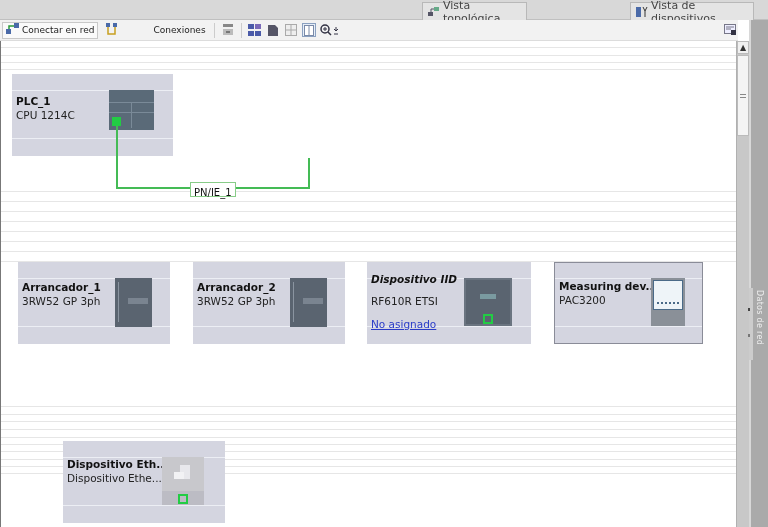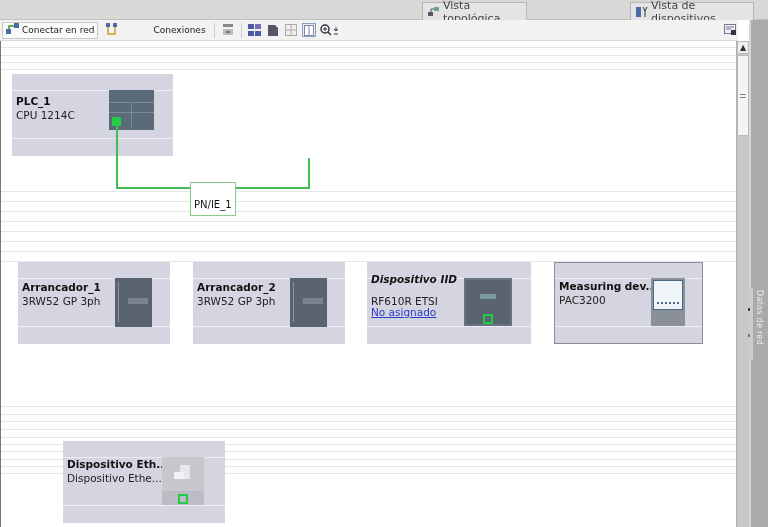--- a/index.html
+++ b/index.html
@@ -25,21 +25,21 @@
 
   .dev { position: absolute; background: #d4d5e0; }
   .dev .band { position: absolute; left: 0; right: 0; height: 1px; background: #eceef4; }
   .dev .name { position: absolute; left: 4px; font-size: 10.5px; font-weight: bold; color: #111; white-space: nowrap; }
   .dev .type { position: absolute; left: 4px; font-size: 10.5px; color: #222; white-space: nowrap; }
   .dev .link { position: absolute; left: 4px; font-size: 10.5px; color: #2a3cc8; text-decoration: underline; }
   .dev.selected { border: 1px solid #8a8c98; }
 
   .port { position: absolute; width: 9px; height: 9px; background: #22cc44; }
   .wire { position: absolute; background: #44bb55; }
-  .subnet-label { position: absolute; font-size: 10px; color: #111; background: #fff; border: 1px solid #88cc88; padding: 16px 3px; height: 29px; line-height: 12px; }
+  .subnet-label { position: absolute; font-size: 10px; color: #111; background: #fff; border: 1px solid #88cc88; padding: 4px 3px; height: 15px; line-height: 12px; }
 
   .vscroll { position: absolute; left: 736px; top: 41px; width: 13px; height: 486px; background: #c8c8c8; border-left: 1px solid #b0b0b0; }
   .vscroll .up { position: absolute; left: 0; top: 0; width: 12px; height: 13px; background: #f0f0f0; border: 1px solid #bbb; display: flex; align-items: center; justify-content: center; font-size: 8px; color: #333; }
   .vscroll .thumb { position: absolute; left: 0; top: 14px; width: 12px; height: 81px; background: #f4f4f4; border: 1px solid #bbb; display: flex; align-items: center; justify-content: center; }
   .vscroll .grip { width: 6px; height: 4px; border-top: 1px solid #888; border-bottom: 1px solid #888; }
 
   .sidepanel { position: absolute; left: 749px; top: 20px; width: 19px; height: 507px; background: #aaa; border-left: 2px solid #d8d8d8; }
   .sidepanel .label { position: absolute; left: 4px; top: 270px; writing-mode: vertical-rl; font-size: 8px; color: #eee; letter-spacing: 0.3px; }
   .sidepanel .handle { position: absolute; left: -2px; top: 268px; width: 4px; height: 72px; background: #ccc; }
   .sidepanel .dot { position: absolute; left: -1px; width: 2px; height: 3px; background: #444; }
@@ -206,21 +206,21 @@
       <div style="position:absolute;left:13px;top:20px;width:20px;height:6px;background:#7a8490;"></div>
       <div style="position:absolute;left:3px;top:4px;width:1px;height:40px;background:#8a94a0;"></div>
     </div>
   </div>
 
   <div class="dev" style="left:366px;top:221px;width:164px;height:82px;">
     <div class="band" style="top:16px"></div>
     <div class="band" style="top:64px"></div>
     <div class="name" style="top:11px;font-style:italic;">Dispositivo IID</div>
     <div class="type" style="top:33px;">RF610R ETSI</div>
-    <div class="link" style="top:44px;">No asignado</div>
+    <div class="link" style="top:56px;">No asignado</div>
     <div style="position:absolute;left:97px;top:16px;width:48px;height:48px;background:#5a6470;border:2px solid #6a7480;">
       <div style="position:absolute;left:14px;top:14px;width:16px;height:5px;background:#7a9aa0;"></div>
     </div>
     <div style="position:absolute;left:116px;top:52px;width:10px;height:10px;border:2px solid #22cc44;"></div>
   </div>
 
   <div class="dev selected" style="left:553px;top:221px;width:149px;height:82px;">
     <div class="band" style="top:15px"></div>
     <div class="band" style="top:63px"></div>
     <div class="name" style="top:17px;">Measuring dev...</div>

